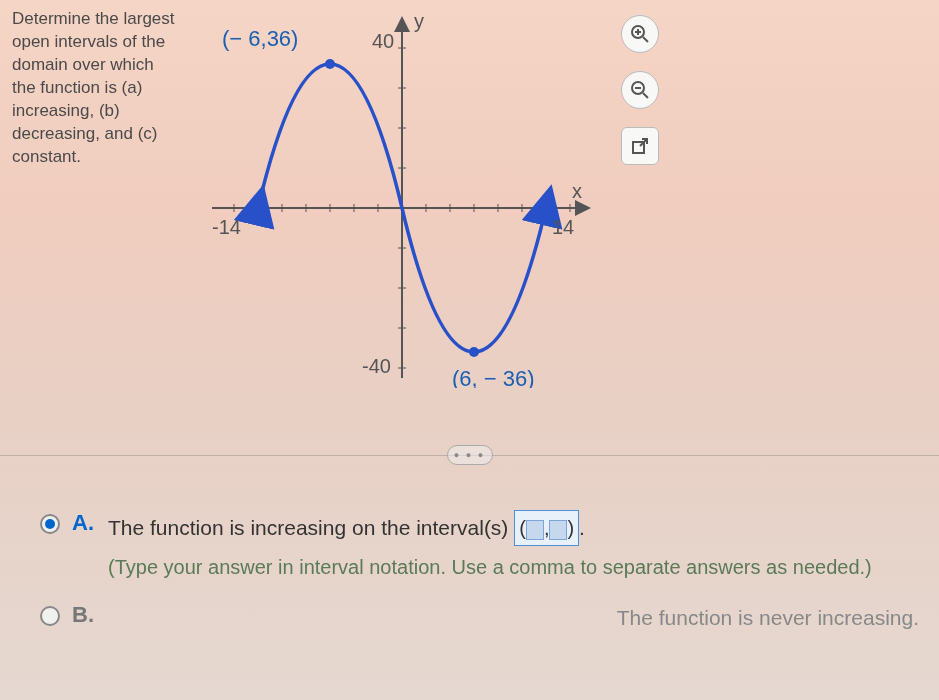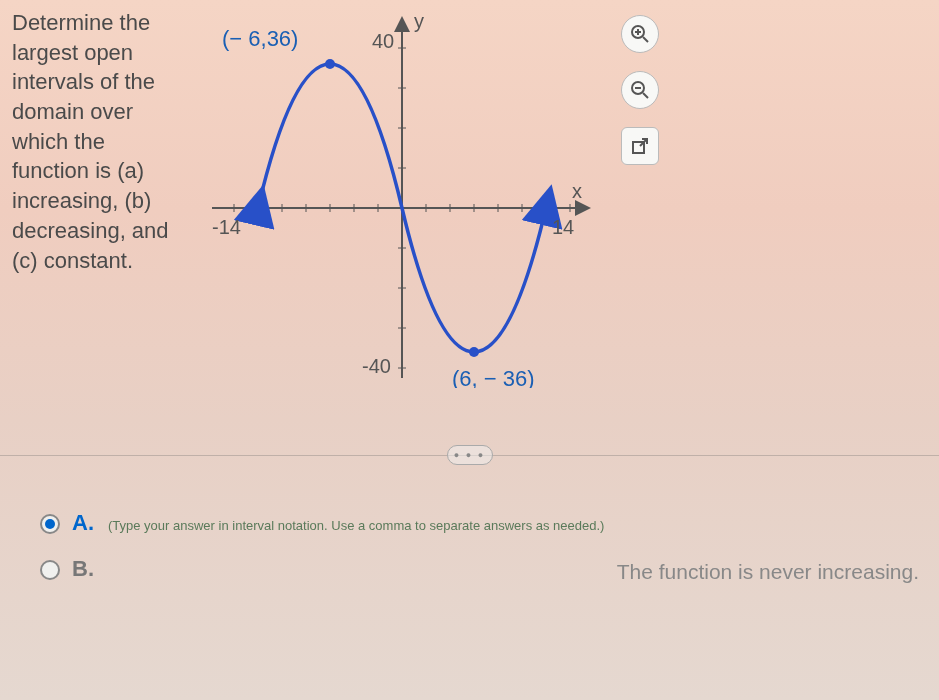--- a/index.html
+++ b/index.html
@@ -11,21 +11,21 @@
       position: relative;
       overflow: hidden;
     }
     .top-section {
       display: flex;
       padding: 8px 12px;
       position: relative;
     }
     .question-text {
       width: 170px;
-      font-size: 22px;
+      font-size: 17px;
       color: #4a4a4a;
       line-height: 1.35;
     }
     .chart-area {
       position: relative;
       width: 420px;
       height: 380px;
       margin-left: 10px;
     }
     .tool-buttons {
@@ -134,21 +134,21 @@
     }
     .inner-field {
       display: inline-block;
       width: 18px;
       height: 20px;
       background: #c5d8ed;
       border: 1px solid #7aa5d6;
       vertical-align: middle;
     }
     .hint {
-      font-size: 13px;
+      font-size: 20px;
       color: #5a7a5a;
       margin-top: 6px;
     }
     .opt-b-text { color: #888; text-align: right; }
     svg.graph { position: absolute; top: 0; left: 0; }
     .axis-label { fill: #555; font-size: 20px; font-family: Arial; }
     .point-label { fill: #1a5fb4; font-size: 22px; font-family: Arial; }
     .tick-label { fill: #555; font-size: 20px; font-family: Arial; }
   </style>
 </head>
@@ -248,20 +248,26 @@
 </div>
 
 <div class="hr-line"></div>
 <div class="divider-dots">● ● ●</div>
 
 <div class="answer-section">
   <div class="answer-option">
     <div class="radio selected"></div>
     <div class="opt-letter blue">A.</div>
     <div class="opt-body">
+      <span class="opt-a-text">
+        <span>The function is increasing on the interval(s) </span>
+        <span class="input-box">
+          <span>(</span><span class="inner-field"></span><span>,</span><span class="inner-field"></span><span>)</span>
+        </span><span>.</span>
+      </span>
       <div class="hint">(Type your answer in interval notation. Use a comma to separate answers as needed.)</div>
     </div>
   </div>
 
   <div class="answer-option">
     <div class="radio"></div>
     <div class="opt-letter gray">B.</div>
     <div class="opt-body opt-b-text">The function is never increasing.</div>
   </div>
 </div>

